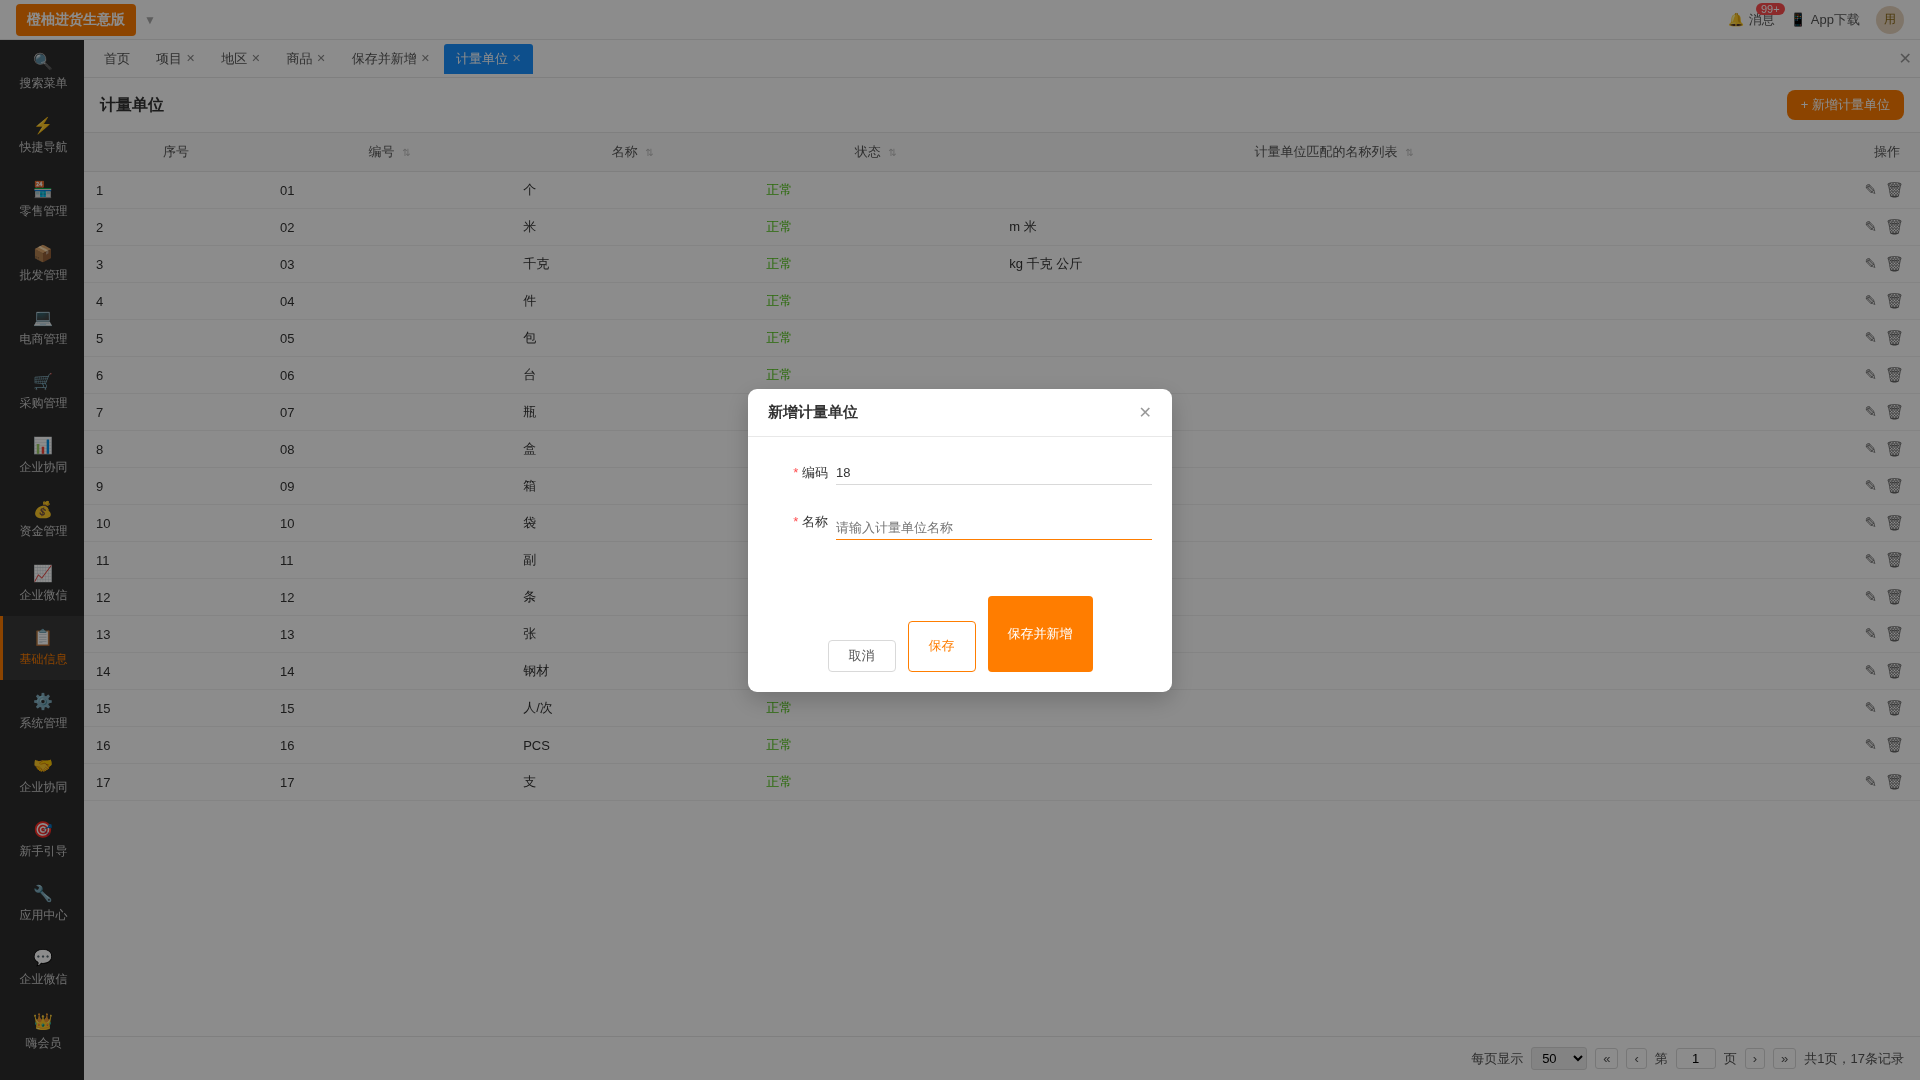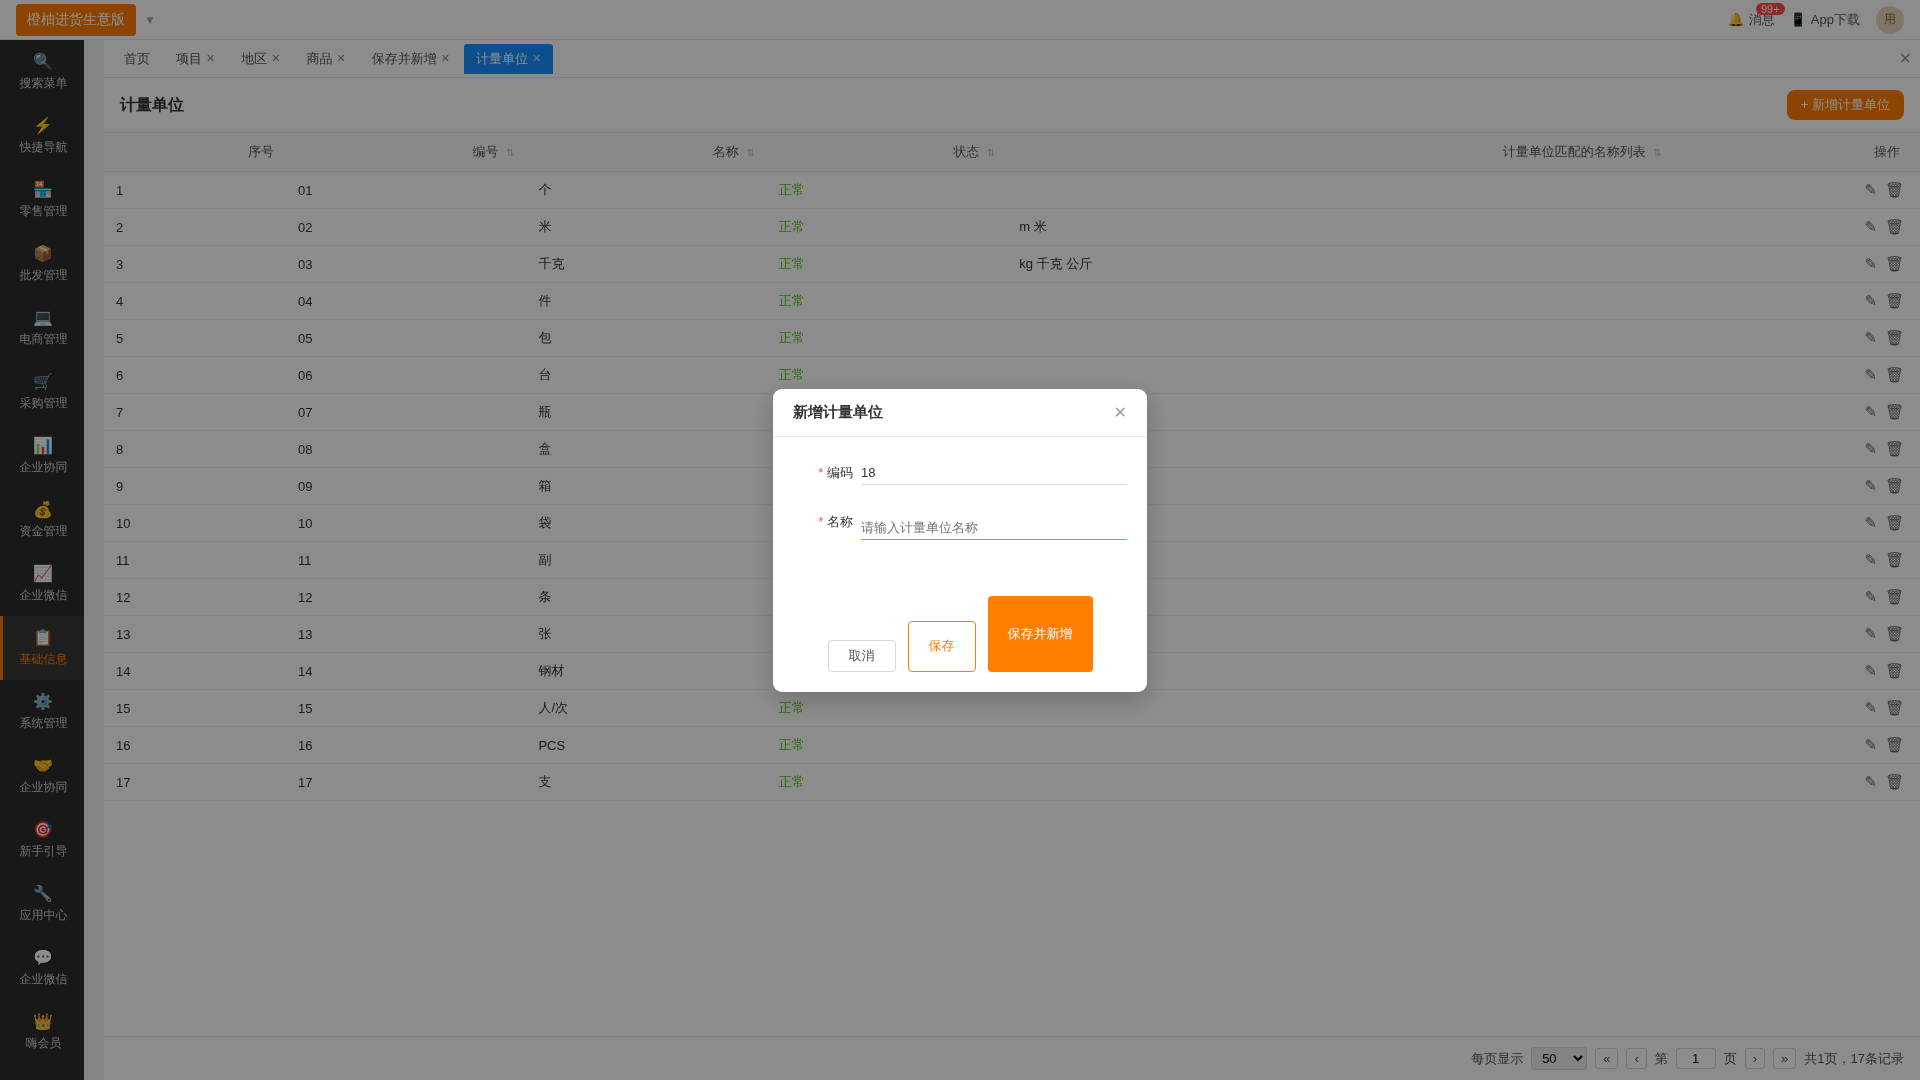--- a/index.html
+++ b/index.html
@@ -26,21 +26,21 @@
     .logo-img {
       width: 120px;
       height: 32px;
       background: #ff7d00;
       border-radius: 4px;
       display: flex;
       align-items: center;
       justify-content: center;
       color: #fff;
       font-size: 14px;
-      font-weight: normal;
+      font-weight: bold;
     }
     .top-bar-right {
       display: flex;
       align-items: center;
       gap: 16px;
     }
     .notice-btn {
       display: flex;
       align-items: center;
       gap: 4px;
@@ -113,21 +113,20 @@
       margin-bottom: 4px;
       display: block;
     }
 
     
     .main-content {
       flex: 1;
       display: flex;
       flex-direction: column;
       overflow: hidden;
-      margin-left: 20px;
     }
 
     
     .tab-bar {
       background: #fff;
       display: flex;
       align-items: center;
       padding: 0 8px;
       border-bottom: 1px solid #e8e8e8;
       height: 38px;
@@ -194,21 +193,21 @@
     table {
       width: 100%;
       border-collapse: collapse;
       font-size: 13px;
     }
     thead tr {
       background: #fafafa;
     }
     th {
       padding: 10px 12px;
-      text-align: right;
+      text-align: center;
       color: #555;
       font-weight: 500;
       border-bottom: 1px solid #e8e8e8;
       white-space: nowrap;
     }
     th .sort-icon {
       color: #bbb;
       font-size: 10px;
       margin-left: 4px;
     }
@@ -274,21 +273,21 @@
       top: 0; left: 0; right: 0; bottom: 0;
       background: rgba(0,0,0,0.45);
       z-index: 200;
       display: flex;
       align-items: center;
       justify-content: center;
     }
     .modal {
       background: #fff;
       border-radius: 9px;
-      width: 374px;
+      width: 424px;
       box-shadow: 0 8px 24px rgba(0,0,0,0.2);
       overflow: hidden;
     }
     .modal-header {
       display: flex;
       align-items: center;
       justify-content: space-between;
       padding: 14px 20px;
       border-bottom: 1px solid #e8e8e8;
     }

